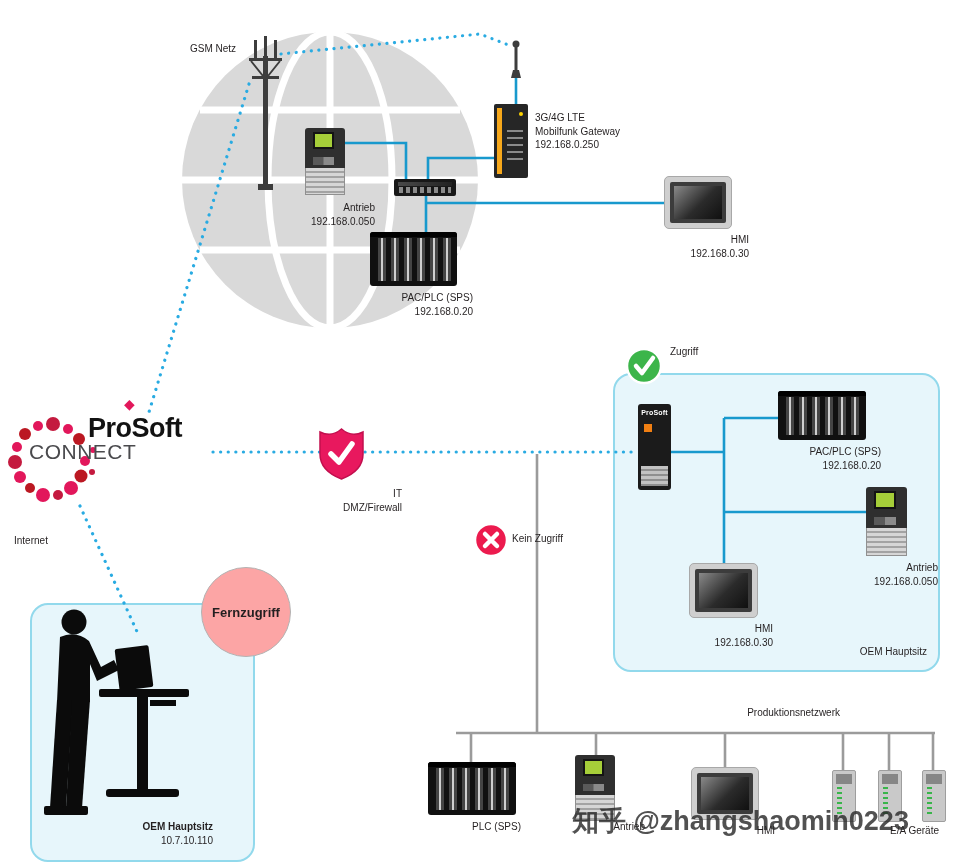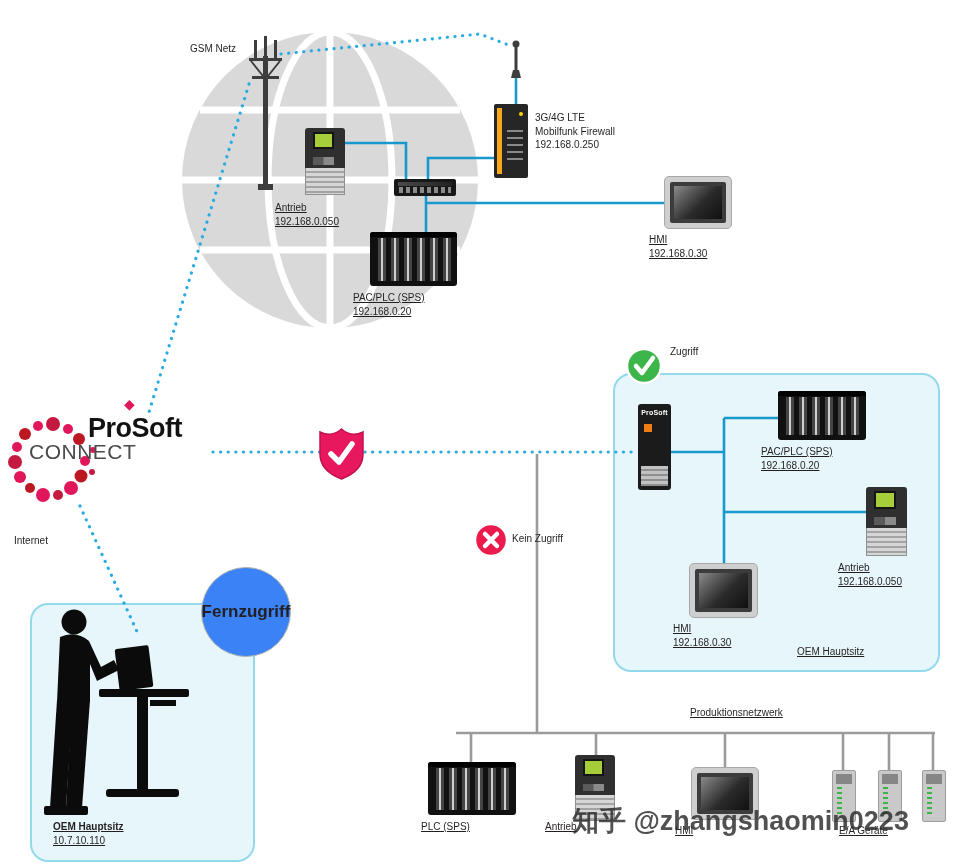--- a/index.html
+++ b/index.html
@@ -4,21 +4,21 @@
 <style>
   html,body{margin:0;padding:0;background:#fff;}
   .stage{position:relative;width:953px;height:866px;background:#fff;overflow:hidden;
          font-family:"Liberation Sans",sans-serif;color:#231f20;}
   .stage *{box-sizing:border-box;}
   svg.overlay{position:absolute;left:0;top:0;z-index:2;}
   .zone{position:absolute;background:#e7f6fb;border:2px solid #92d9ec;border-radius:18px;z-index:1;}
   .zone-right{left:613px;top:373px;width:327px;height:299px;}
   .zone-bl{left:30px;top:603px;width:225px;height:259px;}
   .lbl{position:absolute;font-size:10px;line-height:1.35;z-index:5;}
-  .center{text-align:left;text-decoration:underline;}
+  .center{text-align:right;}
   .bold{font-weight:bold;}
   
   .dev{position:absolute;z-index:4;}
   .drive .drive-head{position:relative;height:60%;background:#2f2f2f;border-radius:3px 3px 0 0;}
   .drive .drive-screen{position:absolute;left:20%;top:10%;width:52%;height:42%;background:#a6ce39;border:2px solid #141414;}
   .drive .drive-keys{position:absolute;left:20%;bottom:8%;width:52%;height:20%;background:linear-gradient(90deg,#5a5a5a 0 48%,#8a8a8a 52% 100%);}
   .drive .drive-body{height:40%;background:repeating-linear-gradient(180deg,#d6d6d6 0 3px,#a3a3a3 3px 5px);border:1px solid #909090;border-top:0;}
   .gw{background:#262626;border-radius:2px;}
   .gw .gw-stripe{position:absolute;left:3px;top:4px;bottom:4px;width:5px;background:#f7a81b;}
   .gw .gw-led{position:absolute;right:5px;top:8px;width:4px;height:4px;border-radius:50%;background:#ffd400;}
@@ -36,23 +36,23 @@
   .pgw .pgw-brand{color:#fff;font-size:7px;font-weight:bold;text-align:center;padding-top:5px;letter-spacing:0.2px;}
   .pgw .pgw-port{position:absolute;left:6px;top:20px;width:8px;height:8px;background:#f07f13;}
   .pgw .pgw-base{position:absolute;left:3px;right:3px;bottom:4px;height:20px;background:repeating-linear-gradient(180deg,#c2c2c2 0 3px,#8f8f8f 3px 5px);}
   .io{width:24px;height:52px;background:#c9c9c9;border:1px solid #9e9e9e;border-radius:2px;}
   .io::before{content:"";position:absolute;top:3px;left:3px;right:3px;height:10px;background:#868686;}
   .io::after{content:"";position:absolute;top:16px;left:4px;width:5px;bottom:6px;background:repeating-linear-gradient(180deg,#39b54a 0 2px,#c9c9c9 2px 5px);}
   
   .logo-prosoft{position:absolute;left:88px;top:413px;font-size:27px;font-weight:bold;color:#121212;letter-spacing:-0.5px;z-index:5;}
   .logo-connect{position:absolute;left:29px;top:440px;font-size:21px;color:#4a4a4d;letter-spacing:0.5px;z-index:5;}
   .logo-diamond{position:absolute;left:124px;top:396px;font-size:14px;color:#e2175b;z-index:5;}
-  .fern-circle{position:absolute;left:201px;top:567px;width:90px;height:90px;border-radius:50%;background:#3b82f6;
+  .fern-circle{position:absolute;left:201px;top:567px;width:90px;height:90px;border-radius:50%;background:#fca5a5;
                border:1.5px solid #b3b3b3;display:flex;align-items:center;justify-content:center;
-               font-size:17px;font-weight:bold;z-index:6;}
+               font-size:13px;font-weight:bold;z-index:6;}
   .watermark{position:absolute;left:572px;top:803px;font-size:27px;color:#2b2b2b;opacity:.82;white-space:nowrap;z-index:50;font-weight:bold;}
 </style>
 </head>
 <body>
 
 <div class="stage">
 
   <div class="zone zone-right"></div>
   <div class="zone zone-bl"></div>
 
@@ -236,40 +236,44 @@
   </div>
 
   <div class="dev io" style="left:832px;top:770px"></div>
   <div class="dev io" style="left:878px;top:770px"></div>
   <div class="dev io" style="left:922px;top:770px"></div>
 
   <div class="lbl" style="left:190px;top:42px">GSM Netz</div>
 
   <div class="lbl" style="left:535px;top:111px">
     <div>3G/4G LTE</div>
-    <div>Mobilfunk Firewall</div>
+    <div>Mobilfunk Gateway</div>
     <div>192.168.0.250</div>
   </div>
 
   <div class="lbl center" style="left:275px;top:201px;width:100px">
     <div>Antrieb</div>
     <div>192.168.0.050</div>
   </div>
 
   <div class="lbl center" style="left:353px;top:291px;width:120px">
     <div>PAC/PLC (SPS)</div>
     <div>192.168.0.20</div>
   </div>
 
   <div class="lbl center" style="left:649px;top:233px;width:100px">
     <div>HMI</div>
     <div>192.168.0.30</div>
   </div>
 
 
+  <div class="lbl center" style="left:282px;top:487px;width:120px">
+    <div>IT</div>
+    <div>DMZ/Firewall</div>
+  </div>
 
   <div class="lbl" style="left:670px;top:345px">Zugriff</div>
   <div class="lbl" style="left:512px;top:532px">Kein Zugriff</div>
   <div class="lbl" style="left:14px;top:534px">Internet</div>
 
   <div class="lbl center" style="left:761px;top:445px;width:120px">
     <div>PAC/PLC (SPS)</div>
     <div>192.168.0.20</div>
   </div>
   <div class="lbl center" style="left:838px;top:561px;width:100px">

